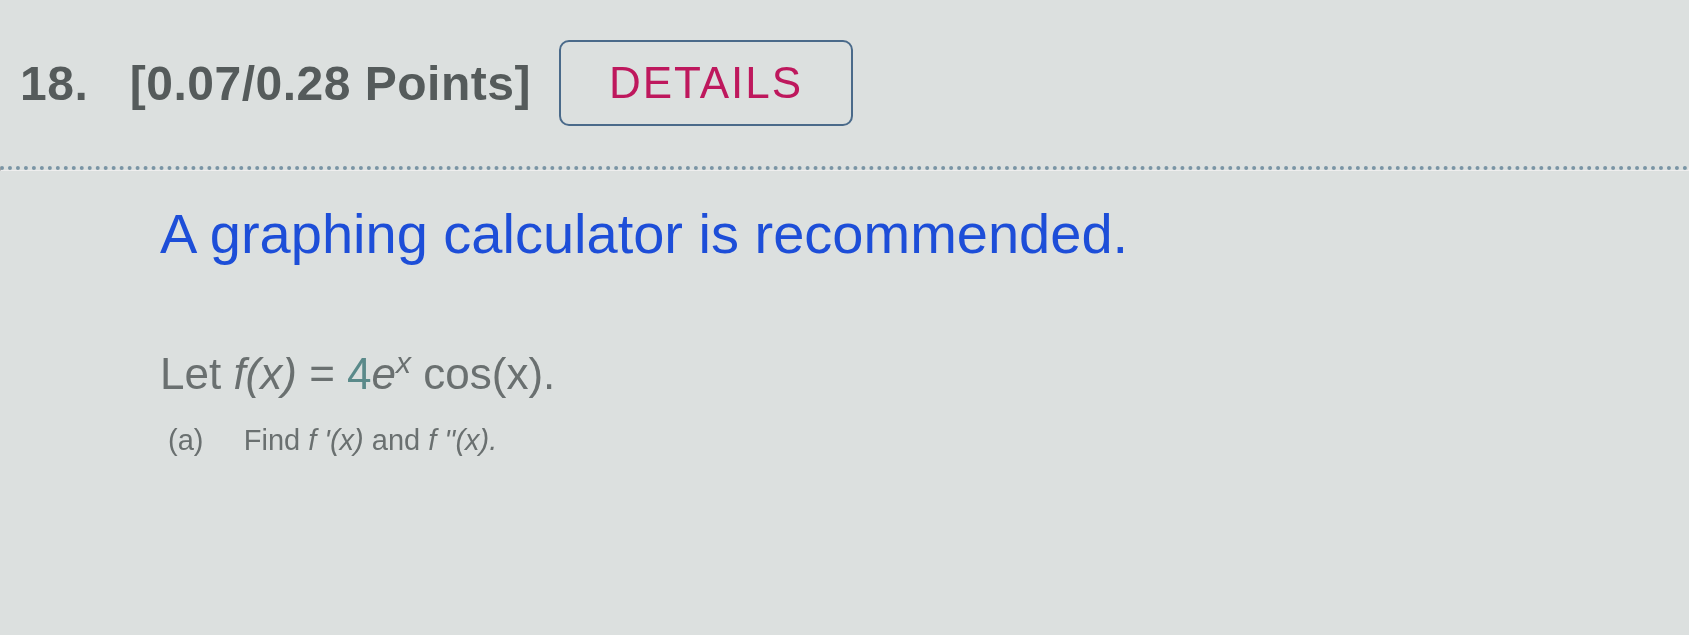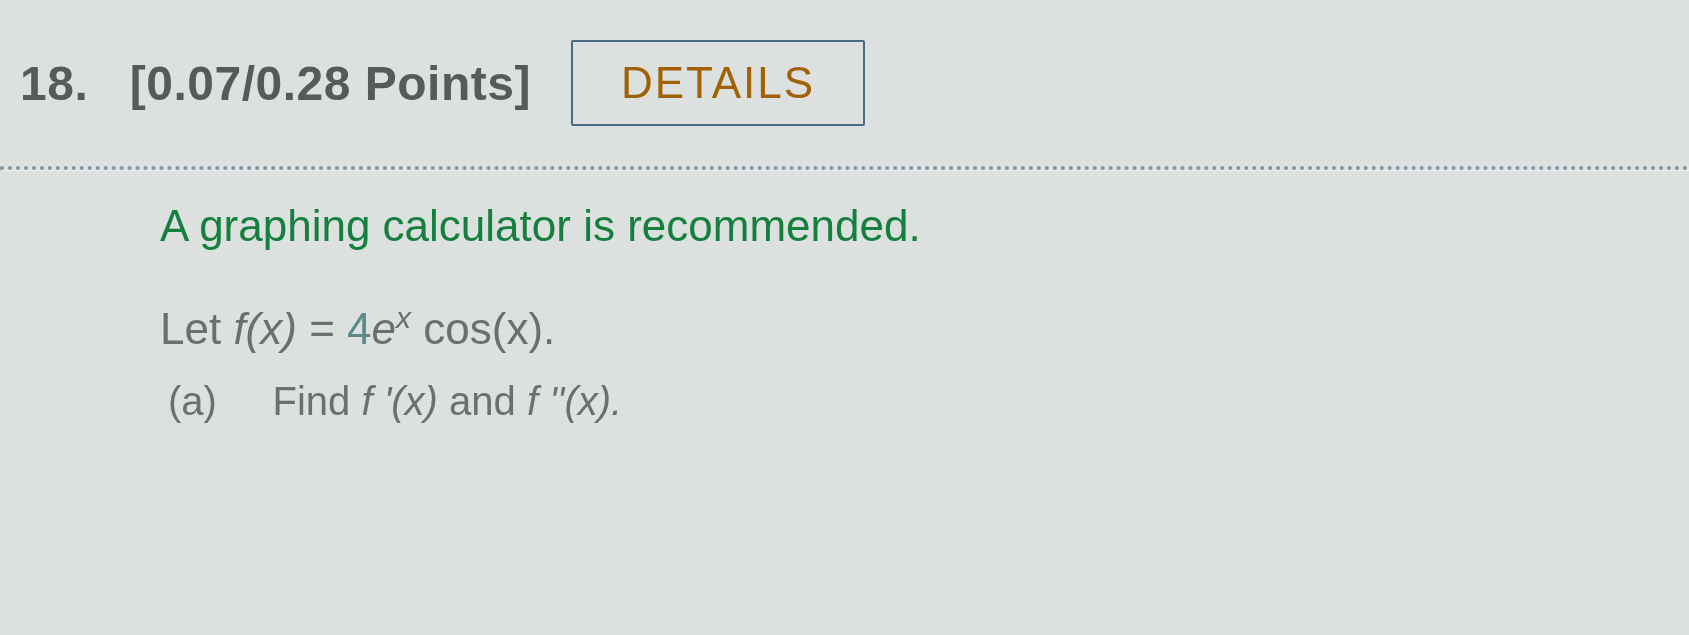--- a/index.html
+++ b/index.html
@@ -11,68 +11,68 @@
       width: 1689px;
       height: 635px;
       background: #dce0df;
       font-family: Arial, Helvetica, sans-serif;
       overflow: hidden;
     }
     .header-row {
       display: flex;
       align-items: center;
       padding: 40px 20px 40px 20px;
-      gap: 40px;
+      gap: 28px;
     }
     .question-label {
       font-size: 48px;
       font-weight: bold;
       color: #555b5b;
       letter-spacing: 0.5px;
     }
     .btn {
       border: 2px solid #4a6a8a;
       background: transparent;
-      color: #a16207;
+      color: #be185d;
       font-size: 44px;
       font-weight: 500;
       padding: 16px 48px;
-      border-radius: 2px;
+      border-radius: 10px;
       cursor: pointer;
       letter-spacing: 2px;
     }
     .divider {
       border-top: 4px dotted #7a95a5;
       margin: 0;
     }
     .content {
       padding: 30px 0 0 160px;
     }
     .instruction {
-      font-size: 44px;
-      color: #15803d;
-      margin-bottom: 50px;
+      font-size: 56px;
+      color: #1d4ed8;
+      margin-bottom: 80px;
     }
     .function-def {
       font-size: 44px;
       color: #6a7070;
       margin-bottom: 25px;
     }
     .function-def .fx {
       font-style: italic;
     }
     .function-def .coef {
       color: #5a8a8a;
     }
     .function-def sup {
       font-size: 30px;
       font-style: italic;
     }
     .part {
-      font-size: 40px;
+      font-size: 29px;
       color: #6a7070;
       padding-left: 8px;
     }
     .part .fx {
       font-style: italic;
     }
   </style>
 </head>
 <body>
 

